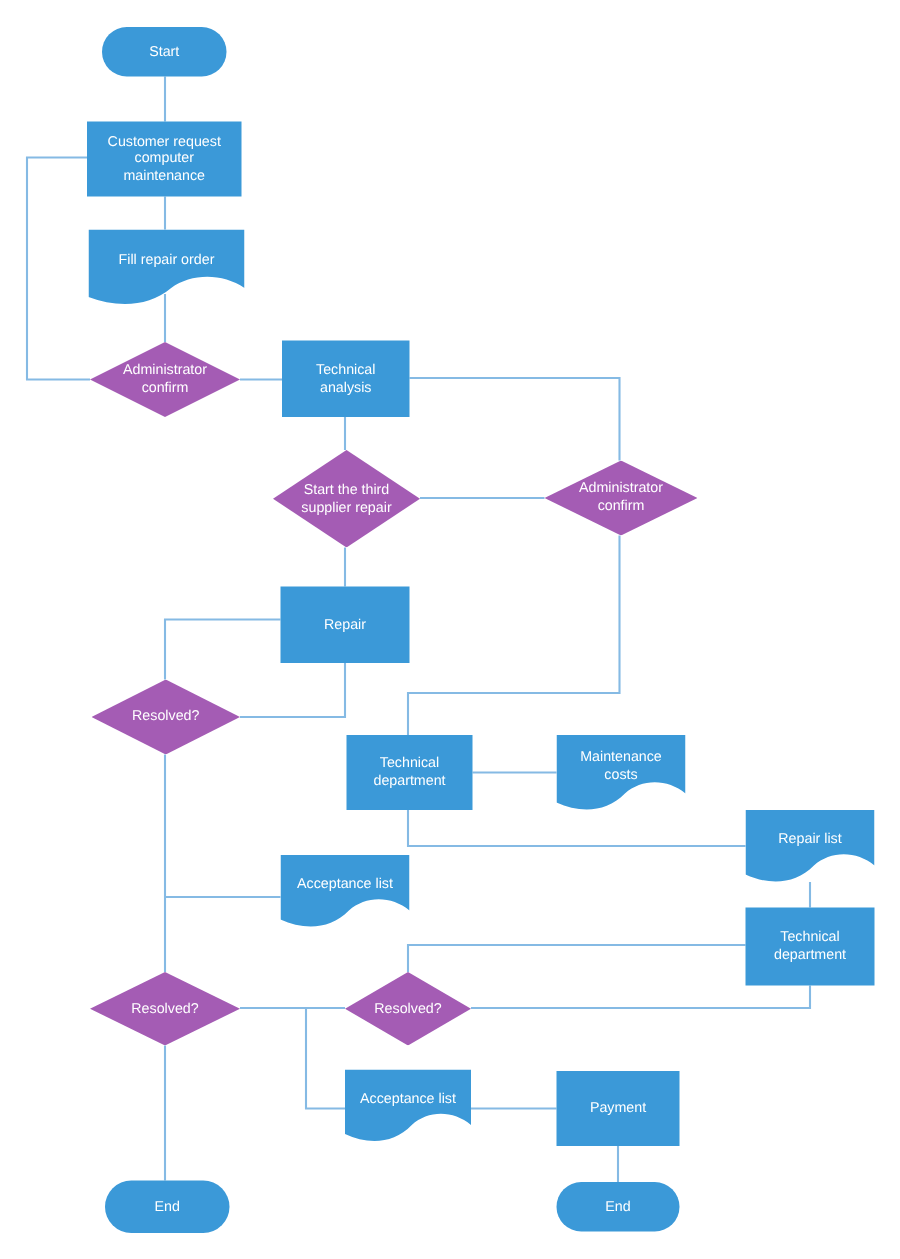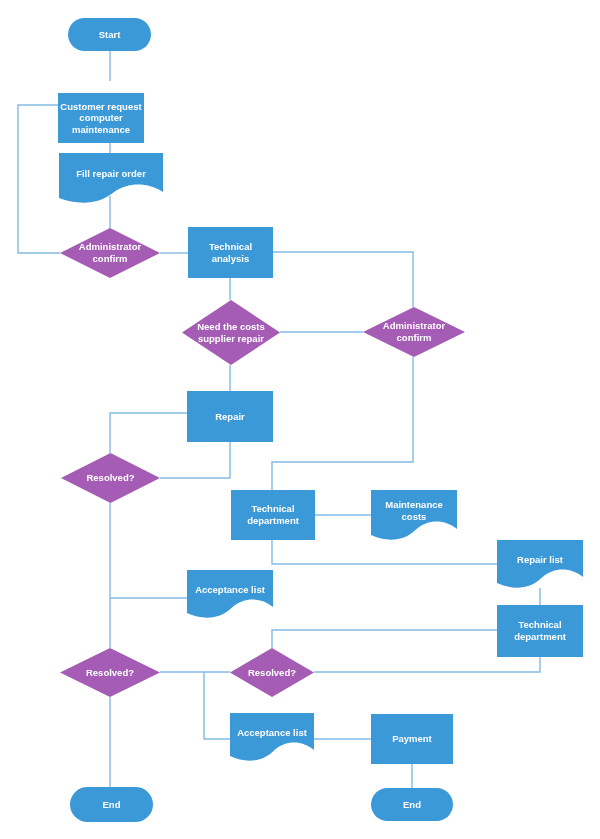--- a/index.html
+++ b/index.html
@@ -27,21 +27,20 @@
     text-align: center;
     box-sizing: border-box;
     color: #ffffff;
     font-size: 9.5px;
     line-height: 1.22;
   }
   .node .label {
     position: relative;
     white-space: pre-line;
     z-index: 1;
-    font-weight: bold;
   }
   .process   { background: var(--blue); }
   .terminator{ background: var(--blue); }
   .decision  { background: var(--purple); clip-path: polygon(50% 0%, 100% 50%, 50% 100%, 0% 50%); }
   .decision .label { width: 88%; }
   .document  { background: transparent; align-items: center; }
   .document .label { padding-bottom: 9px; }
   .document .shape-svg { position: absolute; left: 0; top: 0; }
 </style>
 </head>
@@ -71,41 +70,41 @@
       <polyline points="160,672 230,672" fill="none" stroke="#85bae4" stroke-width="1.4"></polyline>
       <polyline points="204,672 204,739 230,739" fill="none" stroke="#85bae4" stroke-width="1.4"></polyline>
       <polyline points="314,739 371,739" fill="none" stroke="#85bae4" stroke-width="1.4"></polyline>
       <polyline points="412,764 412,788" fill="none" stroke="#85bae4" stroke-width="1.4"></polyline>
       <polyline points="110,697 110,787" fill="none" stroke="#85bae4" stroke-width="1.4"></polyline>
     </svg>
   <div>
       <div class="node terminator" style="left: 68px; top: 18px; width: 83px; height: 33px; border-radius: 16.5px;">
         <span class="label">Start</span>
       </div>
-      <div class="node process" style="left: 58px; top: 81px; width: 86px; height: 50px; margin-top: 12px;">
+      <div class="node process" style="left: 58px; top: 81px; width: 103px; height: 50px;">
         <span class="label">Customer request
 computer
 maintenance</span>
       </div>
       <div class="node document" style="left: 59px; top: 153px; width: 104px; height: 50px;">
         <svg class="shape-svg" width="104" height="53">
           <path d="M0,0 H104 V39 C 89.4,29 68.6,29 55.1,39 C 39.5,52 18.7,52 0,45 Z" fill="#3b99d8"></path>
         </svg>
         <span class="label">Fill repair order</span>
       </div>
       <div class="node decision" style="left: 60px; top: 228px; width: 100px; height: 50px;">
         <span class="label">Administrator
 confirm</span>
       </div>
       <div class="node process" style="left: 188px; top: 227px; width: 85px; height: 51px;">
         <span class="label">Technical
 analysis</span>
       </div>
       <div class="node decision" style="left: 182px; top: 300px; width: 98px; height: 65px;">
-        <span class="label">Need the costs
+        <span class="label">Start the third
 supplier repair</span>
       </div>
       <div class="node decision" style="left: 363px; top: 307px; width: 102px; height: 50px;">
         <span class="label">Administrator
 confirm</span>
       </div>
       <div class="node process" style="left: 187px; top: 391px; width: 86px; height: 51px;">
         <span class="label">Repair</span>
       </div>
       <div class="node decision" style="left: 61px; top: 453px; width: 99px; height: 50px;">

